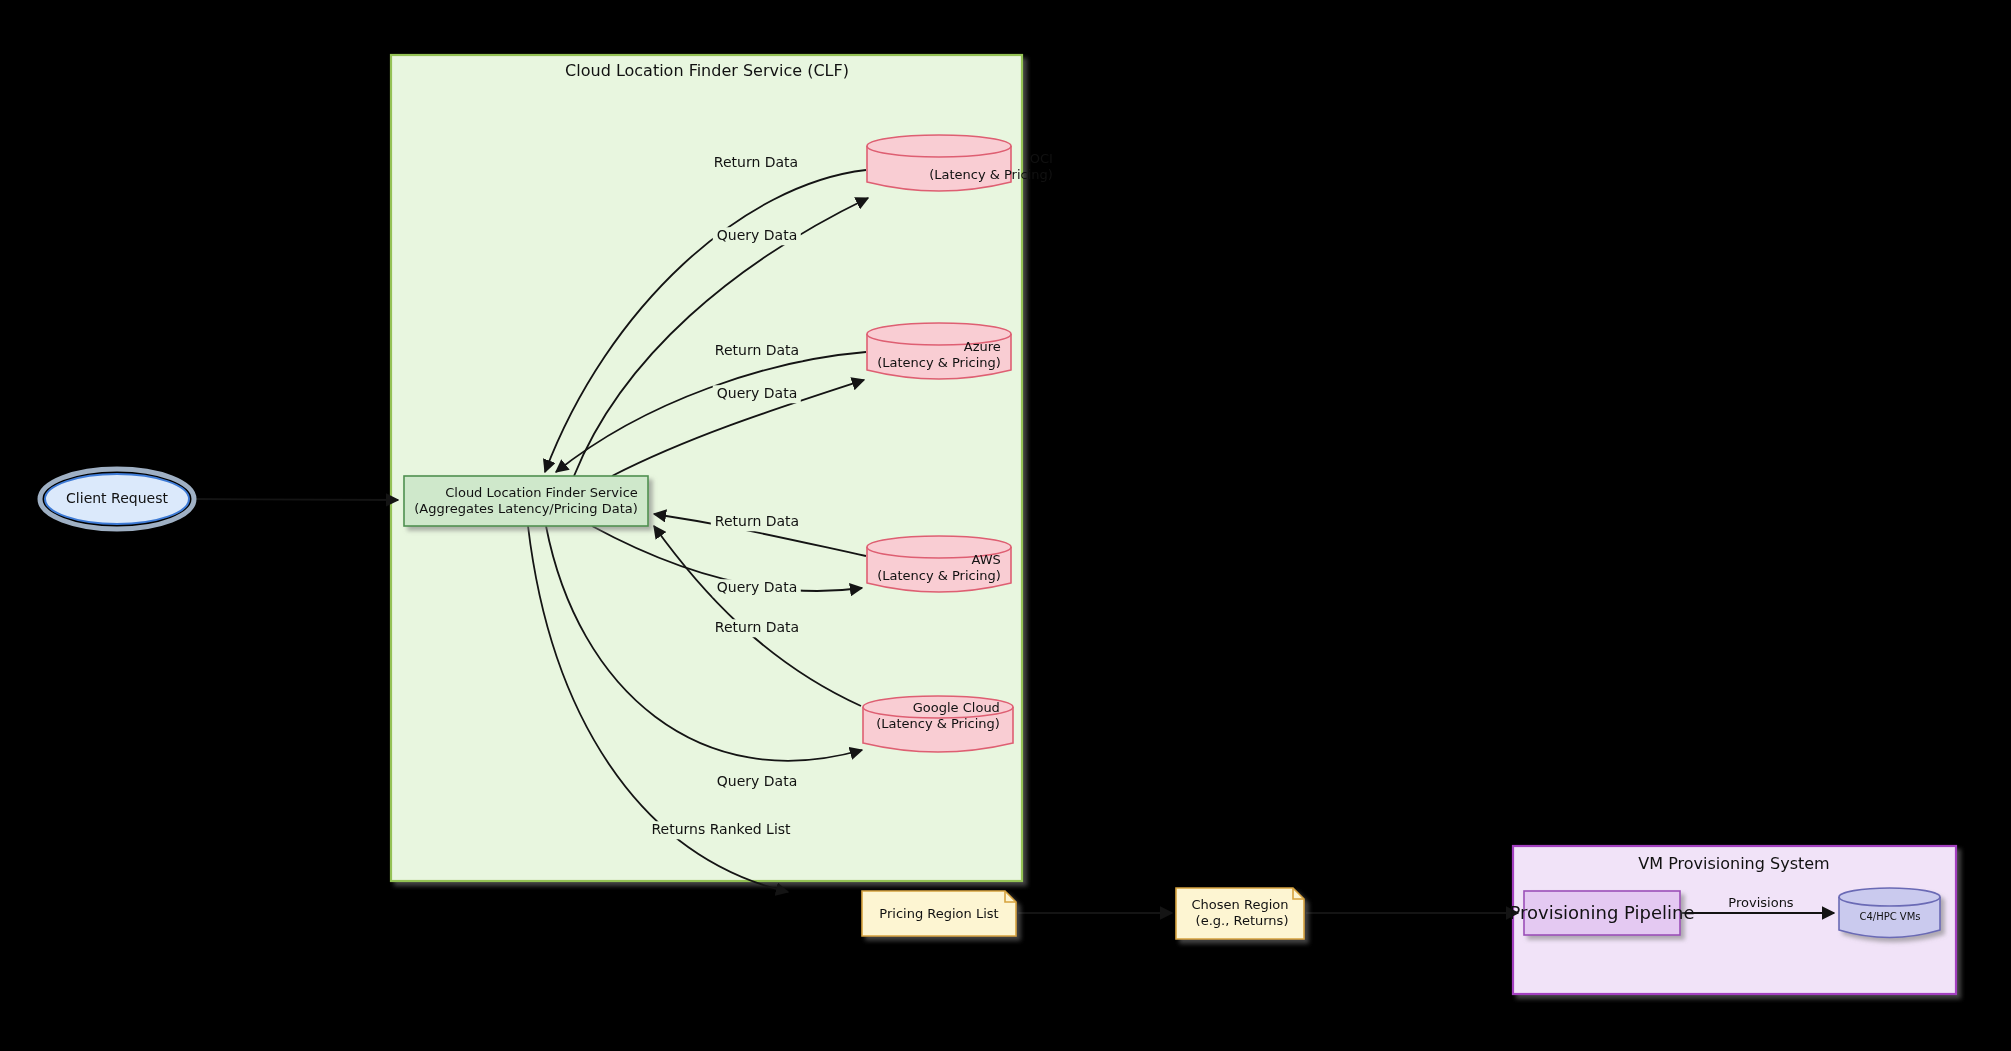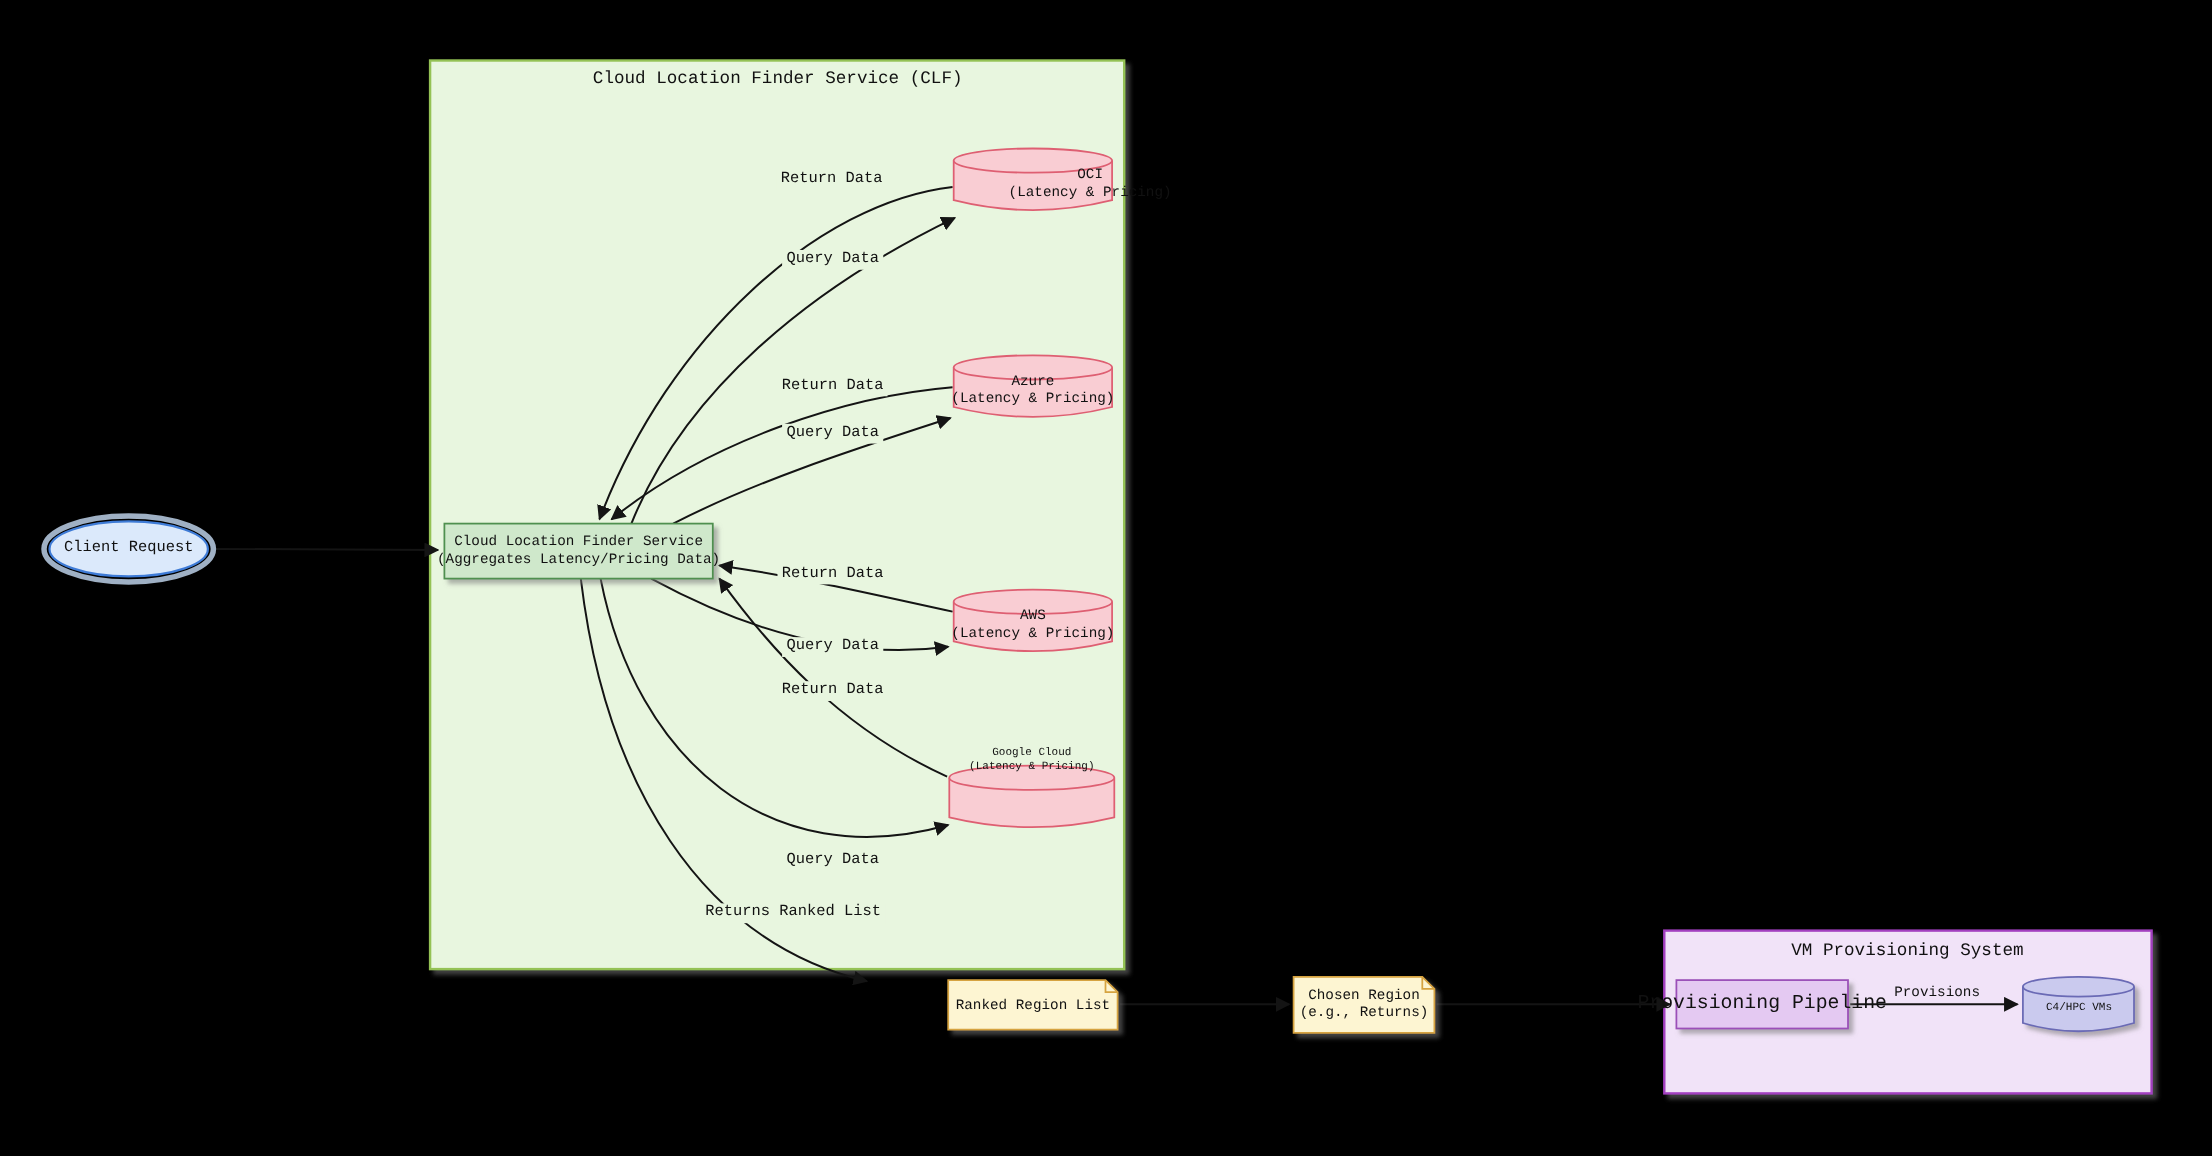--- a/index.html
+++ b/index.html
@@ -26,22 +26,22 @@
   }
   html,body{margin:0;padding:0;background:var(--bg);}
   .stage{
     position:relative;width:2011px;height:1051px;background:var(--bg);
     font-family:"DejaVu Sans","Liberation Sans",sans-serif;color:var(--text);
     overflow:hidden;
   }
   .stage svg{position:absolute;left:0;top:0;}
   .lbl{
     position:absolute;transform:translate(-50%,-50%);
-    text-align:center;white-space:nowrap;line-height:1.25;
-    font-size:14px;color:var(--text);font-family:Liberation Mono, monospace;
+    text-align:right;white-space:nowrap;line-height:1.25;
+    font-size:14px;color:var(--text);
   }
   .lbl span{display:block;}
   .cluster-title{font-size:16px;}
   .edge-lbl{background:var(--clusterGreenFill);padding:0 4px;font-size:14px;}
   .edge-lbl-purple{background:var(--vmClusterFill);padding:0 3px;font-size:13px;}
   .edge{fill:none;stroke:var(--edge);stroke-width:1.8px;}
   .node-shape{stroke-width:1.6px;}
 </style>
 </head>
 <body>
@@ -144,36 +144,36 @@
   <div class="lbl" style="left:939px;top:355px;font-size:13px">
     <span>Azure</span>
     <span>(Latency &amp; Pricing)</span>
   </div>
 
   <div class="lbl" style="left:939px;top:568px;font-size:13px">
     <span>AWS</span>
     <span>(Latency &amp; Pricing)</span>
   </div>
 
-  <div class="lbl" style="left:938px;top:692px;font-size:10px">
+  <div class="lbl" style="left:938px;top:716px;font-size:13px">
     <span>Google Cloud</span>
     <span>(Latency &amp; Pricing)</span>
   </div>
 
   <div class="lbl edge-lbl" style="left:756px;top:163px">Return Data</div>
   <div class="lbl edge-lbl" style="left:757px;top:236px">Query Data</div>
   <div class="lbl edge-lbl" style="left:757px;top:351px">Return Data</div>
   <div class="lbl edge-lbl" style="left:757px;top:394px">Query Data</div>
   <div class="lbl edge-lbl" style="left:757px;top:522px">Return Data</div>
   <div class="lbl edge-lbl" style="left:757px;top:588px">Query Data</div>
   <div class="lbl edge-lbl" style="left:757px;top:628px">Return Data</div>
   <div class="lbl edge-lbl" style="left:757px;top:782px">Query Data</div>
   <div class="lbl edge-lbl" style="left:721px;top:830px">Returns Ranked List</div>
 
-  <div class="lbl" style="left:939px;top:914px;font-size:13px">Ranked Region List</div>
+  <div class="lbl" style="left:939px;top:914px;font-size:13px">Pricing Region List</div>
 
   <div class="lbl" style="left:1240px;top:913px;font-size:13px">
     <span>Chosen Region</span>
     <span>(e.g., Returns)</span>
   </div>
 
   <div class="lbl cluster-title" style="left:1734px;top:864px">VM Provisioning System</div>
   <div class="lbl" style="left:1602px;top:913px;font-size:18px">Provisioning Pipeline</div>
   <div class="lbl edge-lbl-purple" style="left:1761px;top:903px">Provisions</div>
   <div class="lbl" style="left:1890px;top:917px;font-size:10px">C4/HPC VMs</div>

